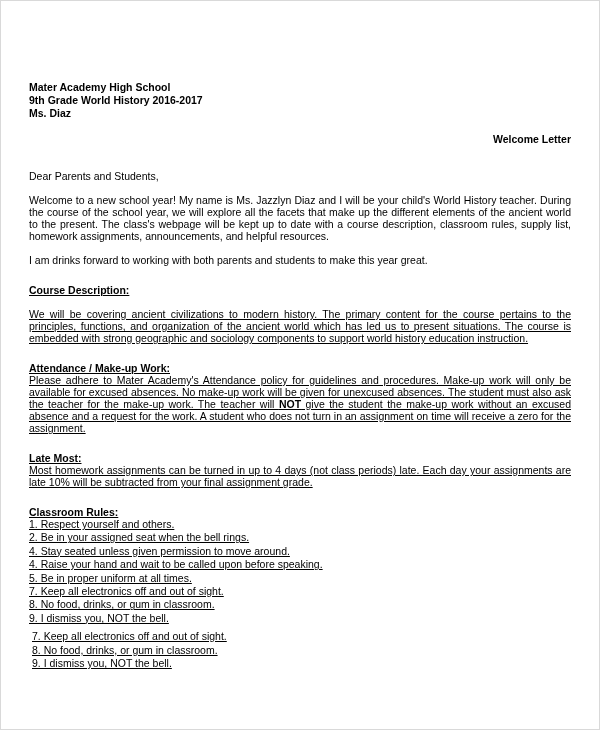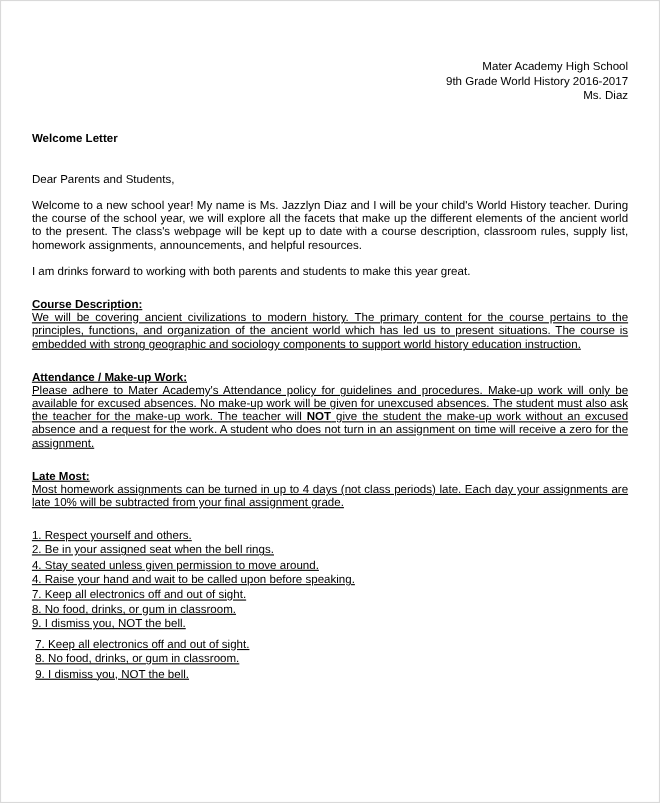--- a/index.html
+++ b/index.html
@@ -10,28 +10,29 @@
     border: 1px solid #d9d9d9;
     background: #ffffff;
     padding: 54px 28px 0 28px;
     font-family: "Liberation Sans", "DejaVu Sans", sans-serif;
     font-size: 10.5px;
     line-height: 12px;
     color: #000000;
     overflow: hidden;
   }
   .header-block {
-    text-align: right;
-    font-weight: normal;
+    text-align: left;
+    font-weight: bold;
     line-height: 13px;
+    margin-top: 26px;
   }
   .doc-title {
-    text-align: left;
+    text-align: right;
     font-weight: bold;
-    margin-top: 26px;
+    margin-top: 13px;
   }
   .greeting { margin-top: 25px; }
   .para {
     text-align: justify;
     margin: 12px 0 0 0;
   }
   .single-line { margin-top: 12px; }
   .section { margin-top: 18px; text-decoration: underline; }
   .section-heading { font-weight: bold; }
   .rules-list { line-height: 13.4px; }
@@ -52,39 +53,41 @@
   <div class="doc-title">Welcome Letter</div>
 
   <div class="greeting">Dear Parents and Students,</div>
 
   <p class="para">Welcome to a new school year! My name is Ms. Jazzlyn Diaz and I will be your child's World History teacher. During the course of the school year, we will explore all the facets that make up the different elements of the ancient world to the present. The class's webpage will be kept up to date with a course description, classroom rules, supply list, homework assignments, announcements, and helpful resources.</p>
 
   <div class="single-line">I am drinks forward to working with both parents and students to make this year great.</div>
 
   <div class="section">
     <div class="section-heading">Course Description:</div>
-    <p class="para" style="margin-top:0">We will be covering ancient civilizations to modern history. The primary content for the course pertains to the principles, functions, and organization of the ancient world which has led us to present situations. The course is embedded with strong geographic and sociology components to support world history education instruction.</p>
+    <p class="para" style="margin-top:12px">We will be covering ancient civilizations to modern history. The primary content for the course pertains to the principles, functions, and organization of the ancient world which has led us to present situations. The course is embedded with strong geographic and sociology components to support world history education instruction.</p>
   </div>
 
   <div class="section">
     <div class="section-heading">Attendance / Make-up Work:</div>
     <p class="para" style="margin-top:0"><span>Please adhere to Mater Academy's Attendance policy for guidelines and procedures. Make-up work will only be available for excused absences. No make-up work will be given for unexcused absences. The student must also ask the teacher for the make-up work. The teacher will </span><b>NOT</b><span> give the student the make-up work without an excused absence and a request for the work. A student who does not turn in an assignment on time will receive a zero for the assignment.</span></p>
   </div>
 
   <div class="section">
     <div class="section-heading">Late Most:</div>
     <p class="para" style="margin-top:0">Most homework assignments can be turned in up to 4 days (not class periods) late. Each day your assignments are late 10% will be subtracted from your final assignment grade.</p>
   </div>
 
   <div class="section">
+    <div class="section-heading">Classroom Rules:</div>
     <div class="rules-list">
       <div>1. Respect yourself and others.</div>
       <div>2. Be in your assigned seat when the bell rings.</div>
       <div>4. Stay seated unless given permission to move around.</div>
       <div>4. Raise your hand and wait to be called upon before speaking.</div>
+      <div>5. Be in proper uniform at all times.</div>
       <div>7. Keep all electronics off and out of sight.</div>
       <div>8. No food, drinks, or gum in classroom.</div>
       <div>9. I dismiss you, NOT the bell.</div>
     </div>
     <div class="rules-repeat">
       <div>7. Keep all electronics off and out of sight.</div>
       <div>8. No food, drinks, or gum in classroom.</div>
       <div>9. I dismiss you, NOT the bell.</div>
     </div>
   </div>

